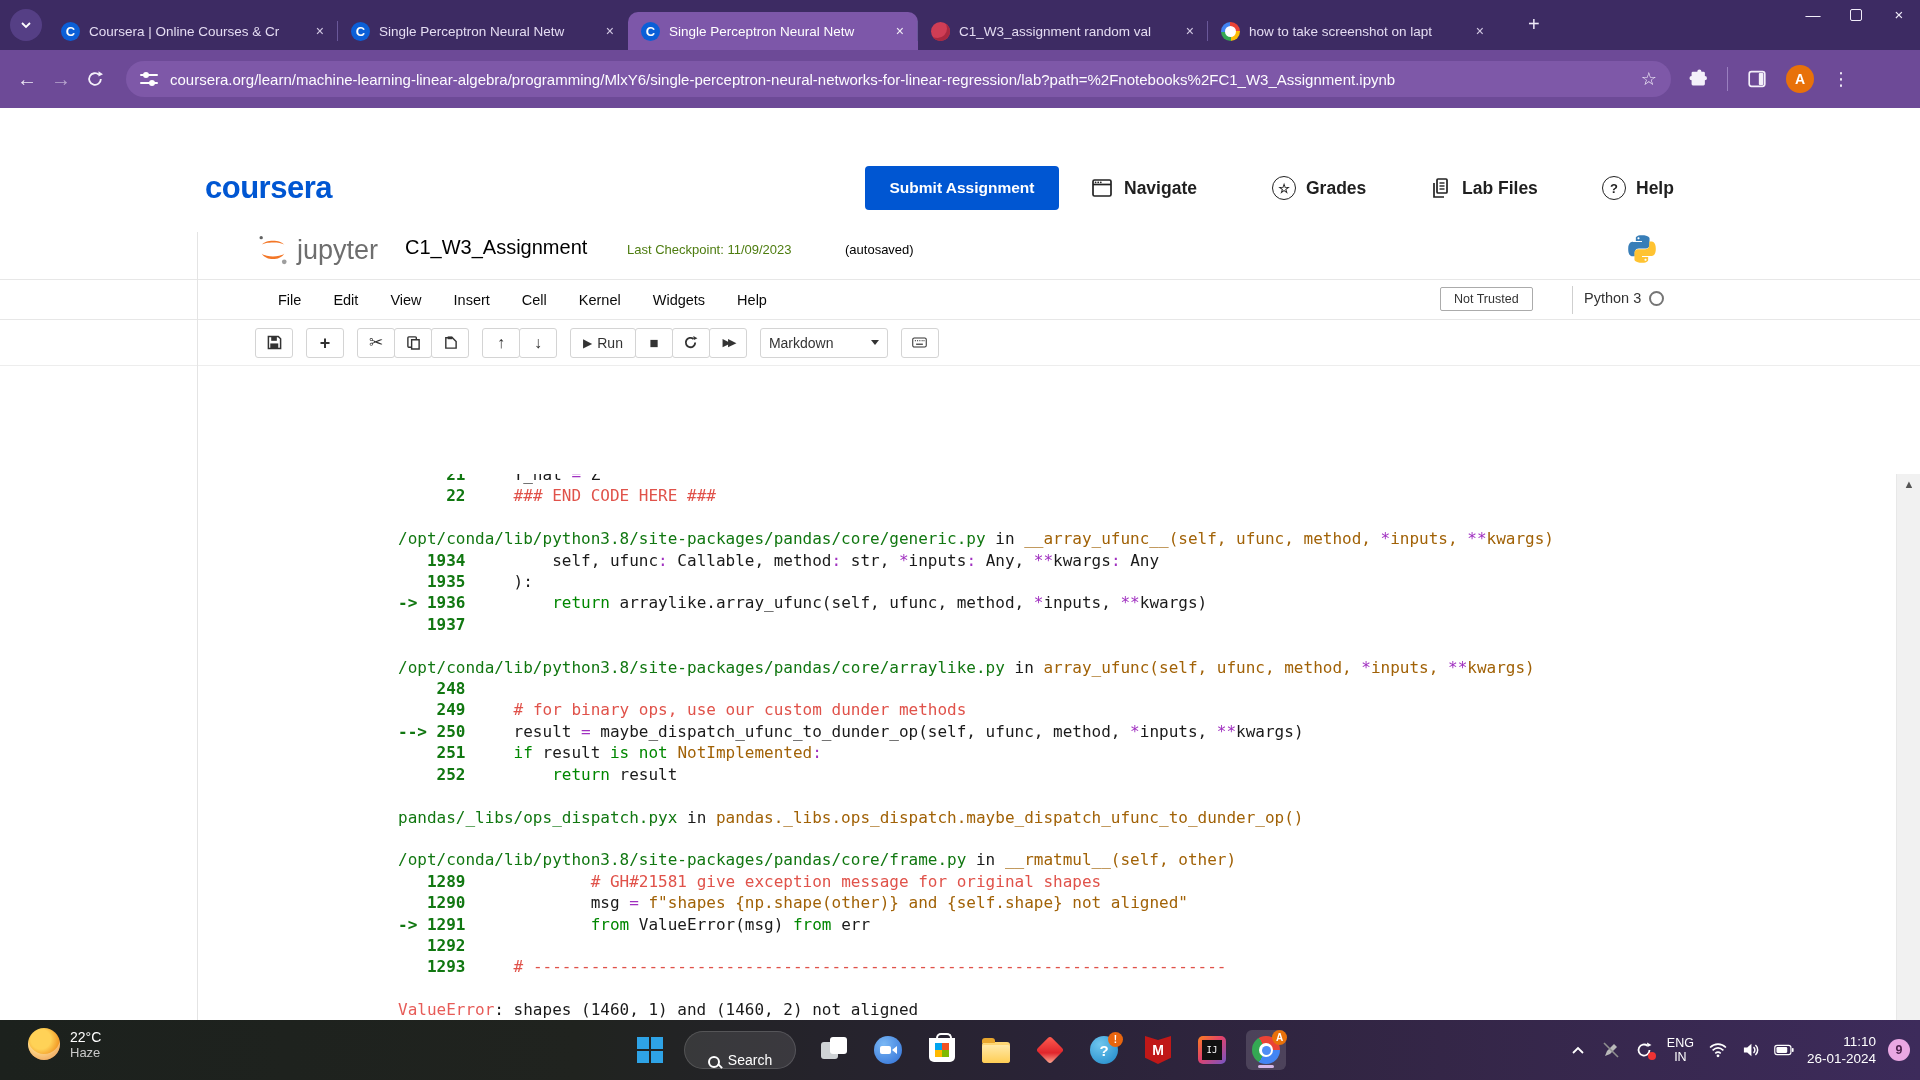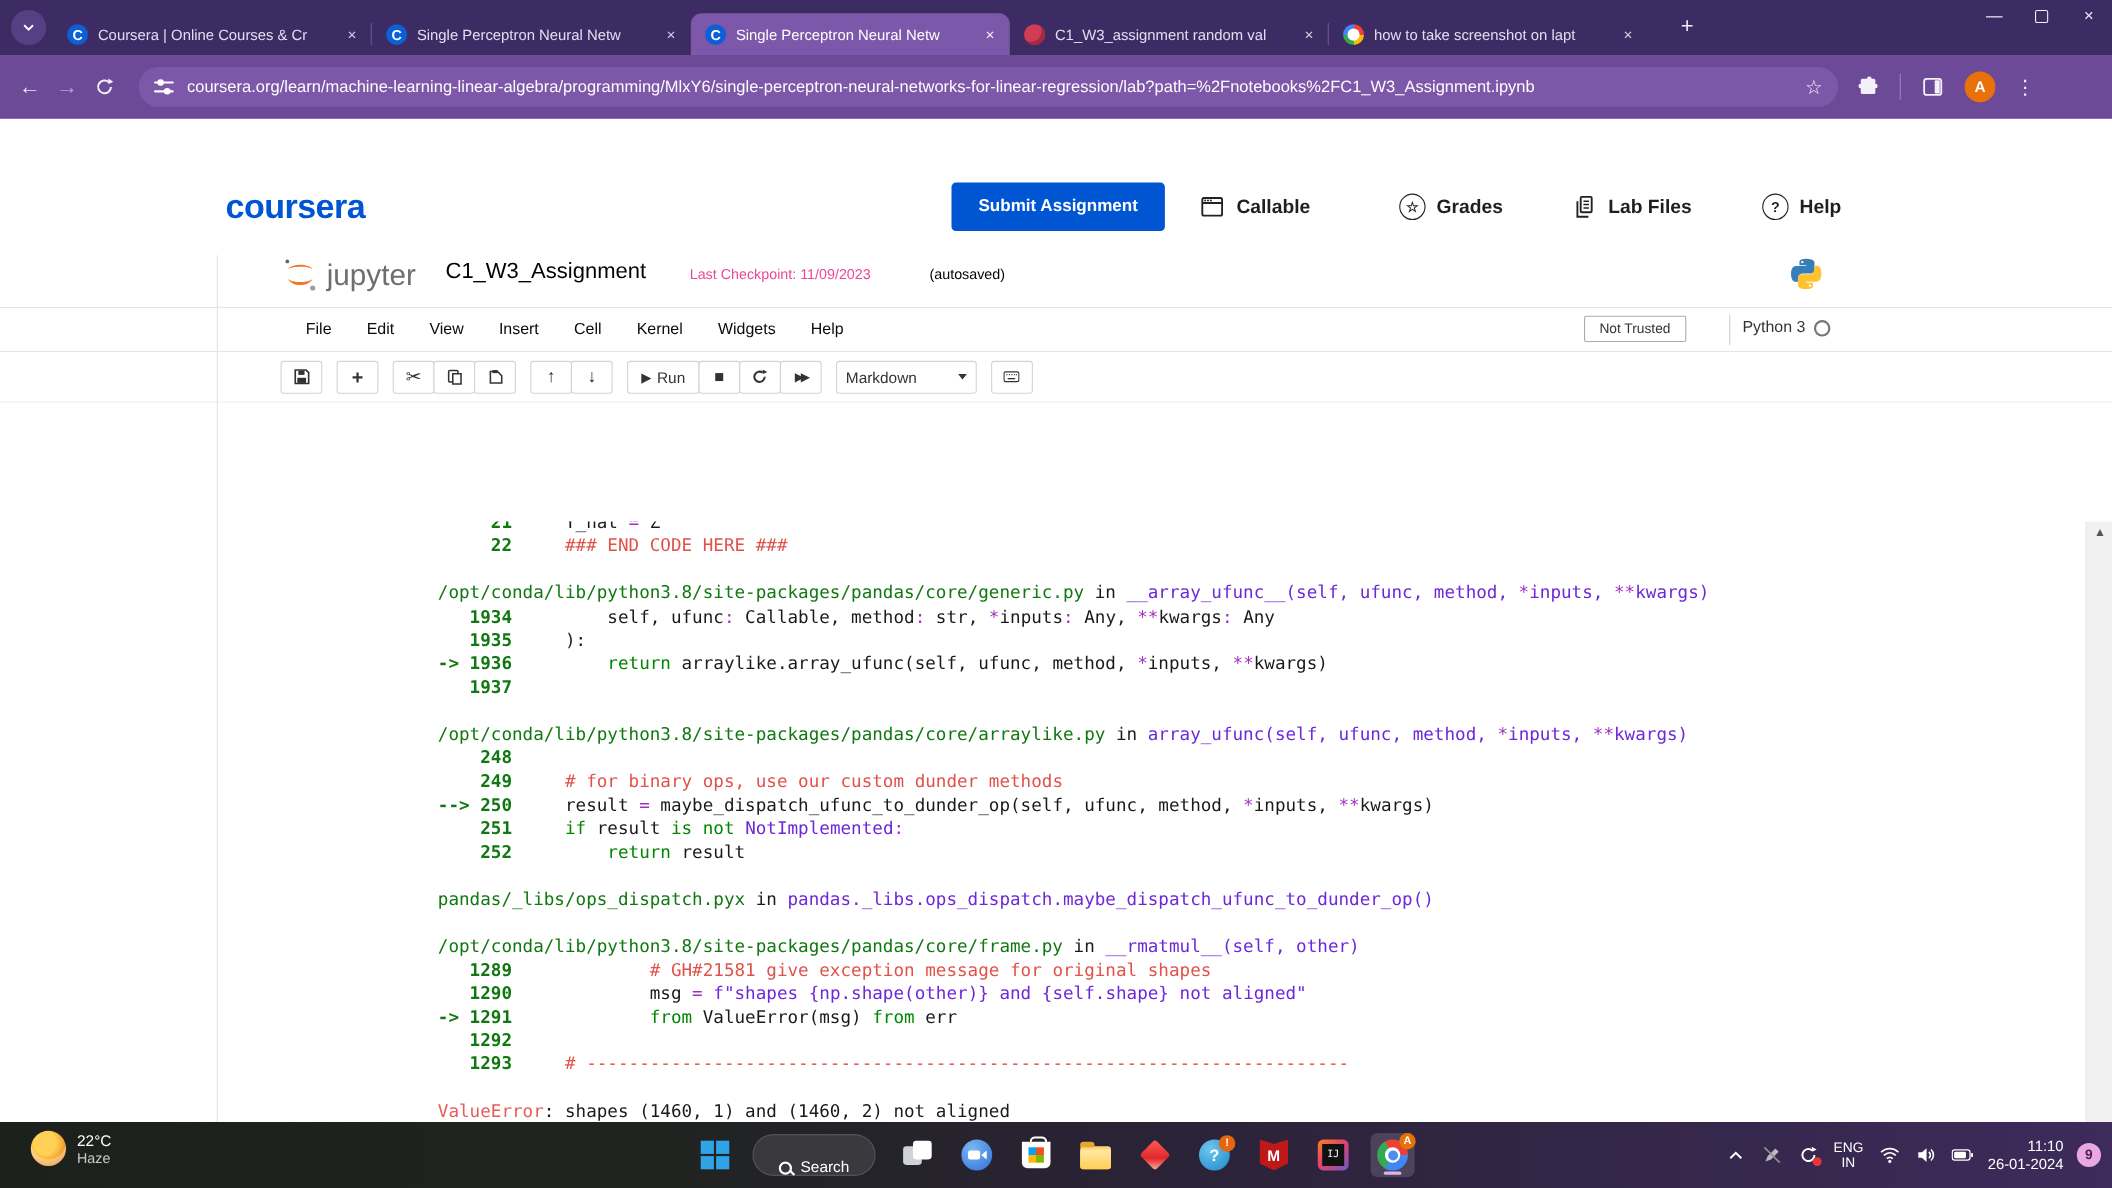--- a/index.html
+++ b/index.html
@@ -61,21 +61,21 @@
     color:#1f1f1f; font-size:17.5px; font-weight:bold; }
   .c-nav svg { width:24px; height:24px; }
   .circ-ic { width:24px; height:24px; border:1.7px solid #222; border-radius:50%; display:flex;
     align-items:center; justify-content:center; font-size:13px; font-weight:bold; }
 
   
   .jupyter-header { position:relative; height:60px; border-bottom:1px solid #e7e7e7; background:#fff; }
   .jlogo { position:absolute; left:255px; top:12px; display:flex; align-items:center; gap:6px; }
   .jlogo-text { font-size:27px; color:#6e6e6e; }
   .nb-title { position:absolute; left:405px; top:16px; font-size:20px; color:#000; }
-  .checkpoint { position:absolute; left:627px; top:22px; font-size:13px; color:#ec4899; }
+  .checkpoint { position:absolute; left:627px; top:22px; font-size:13px; color:#4d7c0f; }
   .autosaved { position:absolute; left:845px; top:22px; font-size:13px; color:#000; }
   .pylogo { position:absolute; left:1625px; top:12px; width:34px; height:34px; }
 
   
   .menubar { position:relative; height:40px; border-bottom:1px solid #e7e7e7; display:flex; align-items:center; background:#fff; }
   .frame-edge { position:absolute; left:197px; top:232px; width:1px; height:788px; background:#e4e4e4; z-index:5; }
   .menu-items { display:flex; margin-left:262px; }
   .menu-items li { list-style:none; padding:0 16px; font-size:14.5px; color:#0a0a0a; }
   .not-trusted { position:absolute; left:1440px; top:7px; border:1px solid #ababab; color:#333;
     font-size:12.5px; padding:4px 13px; background:#fff; border-radius:2px; }
@@ -99,21 +99,21 @@
 
   
   .nb-content { position:absolute; top:318px; left:0; width:1920px; height:702px; background:#fff; overflow:hidden; }
   .code-area { position:absolute; left:398px; top:-10px; width:1400px; }
   .code-line { font-family:"DejaVu Sans Mono","Liberation Mono",monospace; font-size:16px;
     line-height:21.4px; white-space:pre; }
   .c-ln  { color:#117711; font-weight:bold; }
   .c-pth { color:#117711; }
   .c-gr  { color:#008700; }
   .c-rd  { color:#e0524a; }
-  .c-blu { color:#6d28d9; }
+  .c-blu { color:#a16207; }
   .c-mag { color:#a030c0; }
   .c-sal { color:#e75c58; }
   .c-k   { color:#1a1a1a; }
   .expected-title { margin-top:64px; font-size:17.5px; font-weight:bold; font-style:italic; color:#000; }
   .nb-scroll { position:absolute; right:0; top:0; width:24px; height:100%; background:#f1f1f1; border-left:1px solid #e8e8e8; }
   .scroll-up { position:absolute; top:4px; left:0; width:24px; text-align:center; color:#555; font-size:11px; }
 
   
   .taskbar { position:absolute; bottom:0; left:0; width:1920px; height:60px;
     background:linear-gradient(90deg,#1c211d 0%,#20231f 30%,#2a2337 55%,#342647 75%,#3d2b5b 100%); color:#fff; }
@@ -245,21 +245,21 @@
     <span class="c-logo">coursera</span>
     <button class="submit-btn">Submit Assignment</button>
     <div class="c-nav" style="left:1090px">
       <svg viewBox="0 0 24 24">
         <rect x="3" y="4" width="18" height="16" rx="1.5" fill="none" stroke="#222" stroke-width="1.7"></rect>
         <line x1="3" y1="8.5" x2="21" y2="8.5" stroke="#222" stroke-width="1.7"></line>
         <circle cx="5.6" cy="6.3" r=".9" fill="#222"></circle>
           <circle cx="8.2" cy="6.3" r=".9" fill="#222"></circle>
           <circle cx="10.8" cy="6.3" r=".9" fill="#222"></circle>
       </svg>
-      <span>Callable</span>
+      <span>Navigate</span>
     </div>
     <div class="c-nav" style="left:1272px">
       <span class="circ-ic">☆</span>
       <span>Grades</span>
     </div>
     <div class="c-nav" style="left:1428px">
       <svg viewBox="0 0 24 24">
         <path d="M6 7 v14 h10" fill="none" stroke="#222" stroke-width="1.7"></path>
         <rect x="9" y="3" width="10" height="14" rx="1" fill="#fff" stroke="#222" stroke-width="1.7"></rect>
         <line x1="11.5" y1="7" x2="16.5" y2="7" stroke="#222" stroke-width="1.4"></line>

